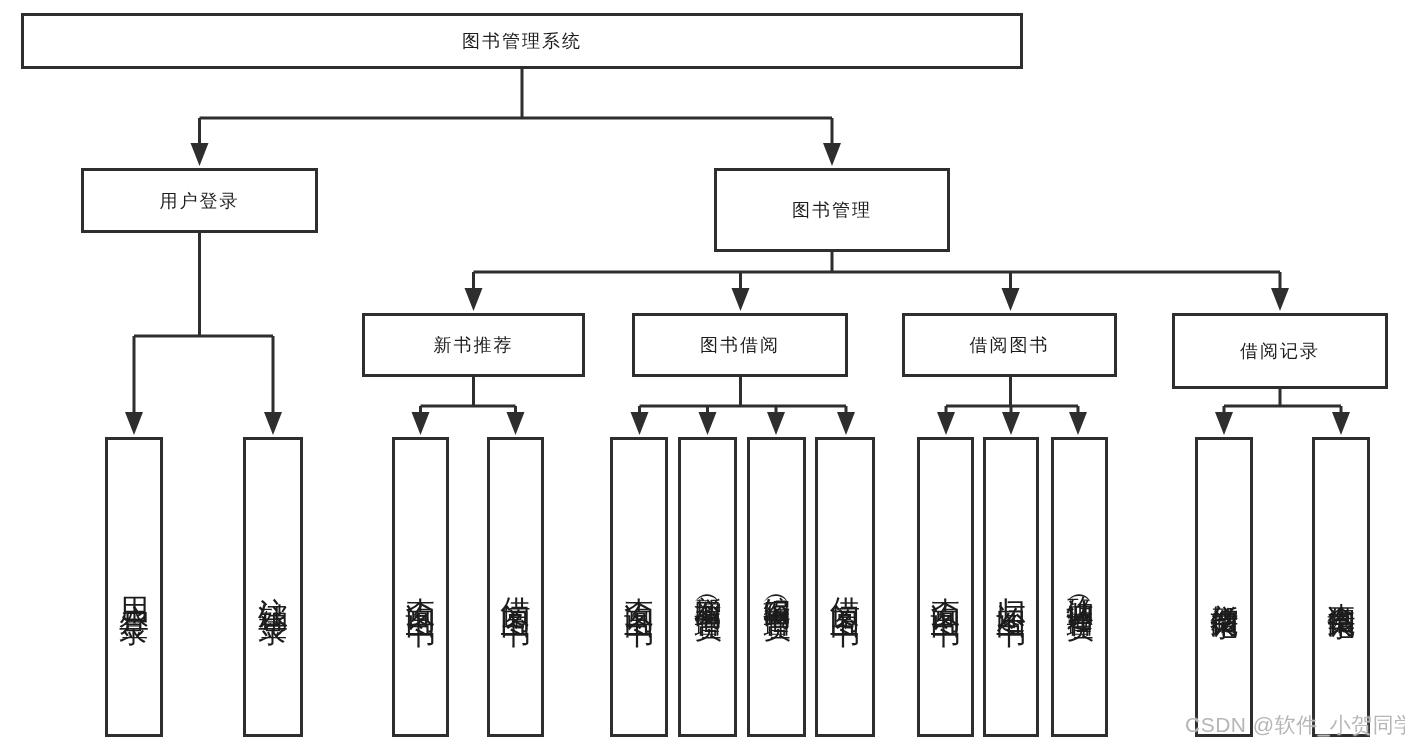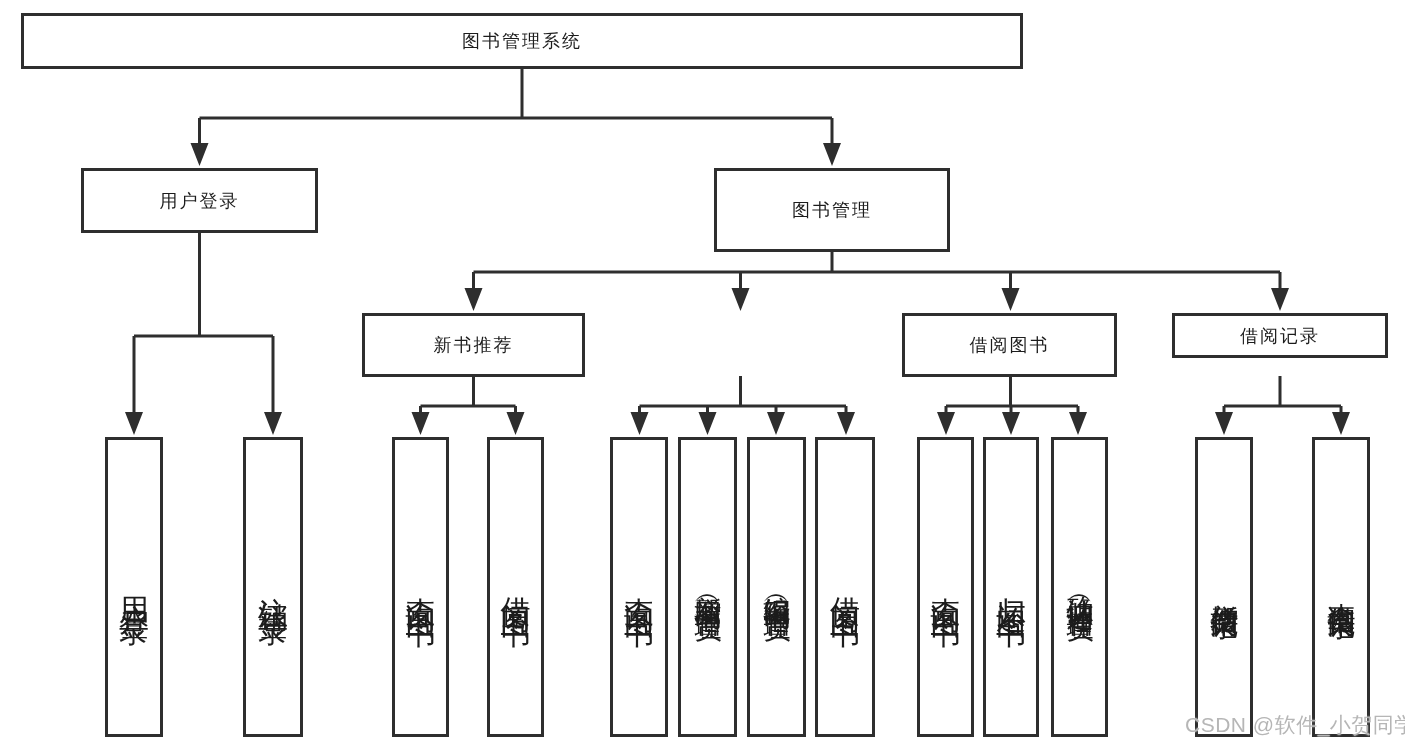--- a/index.html
+++ b/index.html
@@ -98,22 +98,23 @@
       M1069 412 H1087 L1078 435 Z M1215 412 H1233 L1224 435 Z
       M1332 412 H1350 L1341 435 Z"></path>
   </svg>
 
   <div class="box h" style="left:21px;top:13px;width:1002px;height:56px">图书管理系统</div>
 
   <div class="box h" style="left:81px;top:168px;width:237px;height:65px">用户登录</div>
   <div class="box h" style="left:714px;top:168px;width:236px;height:84px">图书管理</div>
 
   <div class="box h" style="left:362px;top:313px;width:223px;height:64px">新书推荐</div>
+  <div class="box h" style="left:632px;top:313px;width:216px;height:64px">图书借阅</div>
   <div class="box h" style="left:902px;top:313px;width:215px;height:64px">借阅图书</div>
-  <div class="box h" style="left:1172px;top:313px;width:216px;height:45px">借阅记录</div>
+  <div class="box h" style="left:1172px;top:313px;width:216px;height:76px">借阅记录</div>
 
   <div class="box v" style="left:105px;top:437px;width:58px;height:300px">
     <span class="s">用户登录</span>
   </div>
   <div class="box v" style="left:243px;top:437px;width:60px;height:300px">
     <span class="s">注销登录</span>
   </div>
 
   <div class="box v" style="left:392px;top:437px;width:57px;height:300px">
     <span class="s">查询图书</span>

